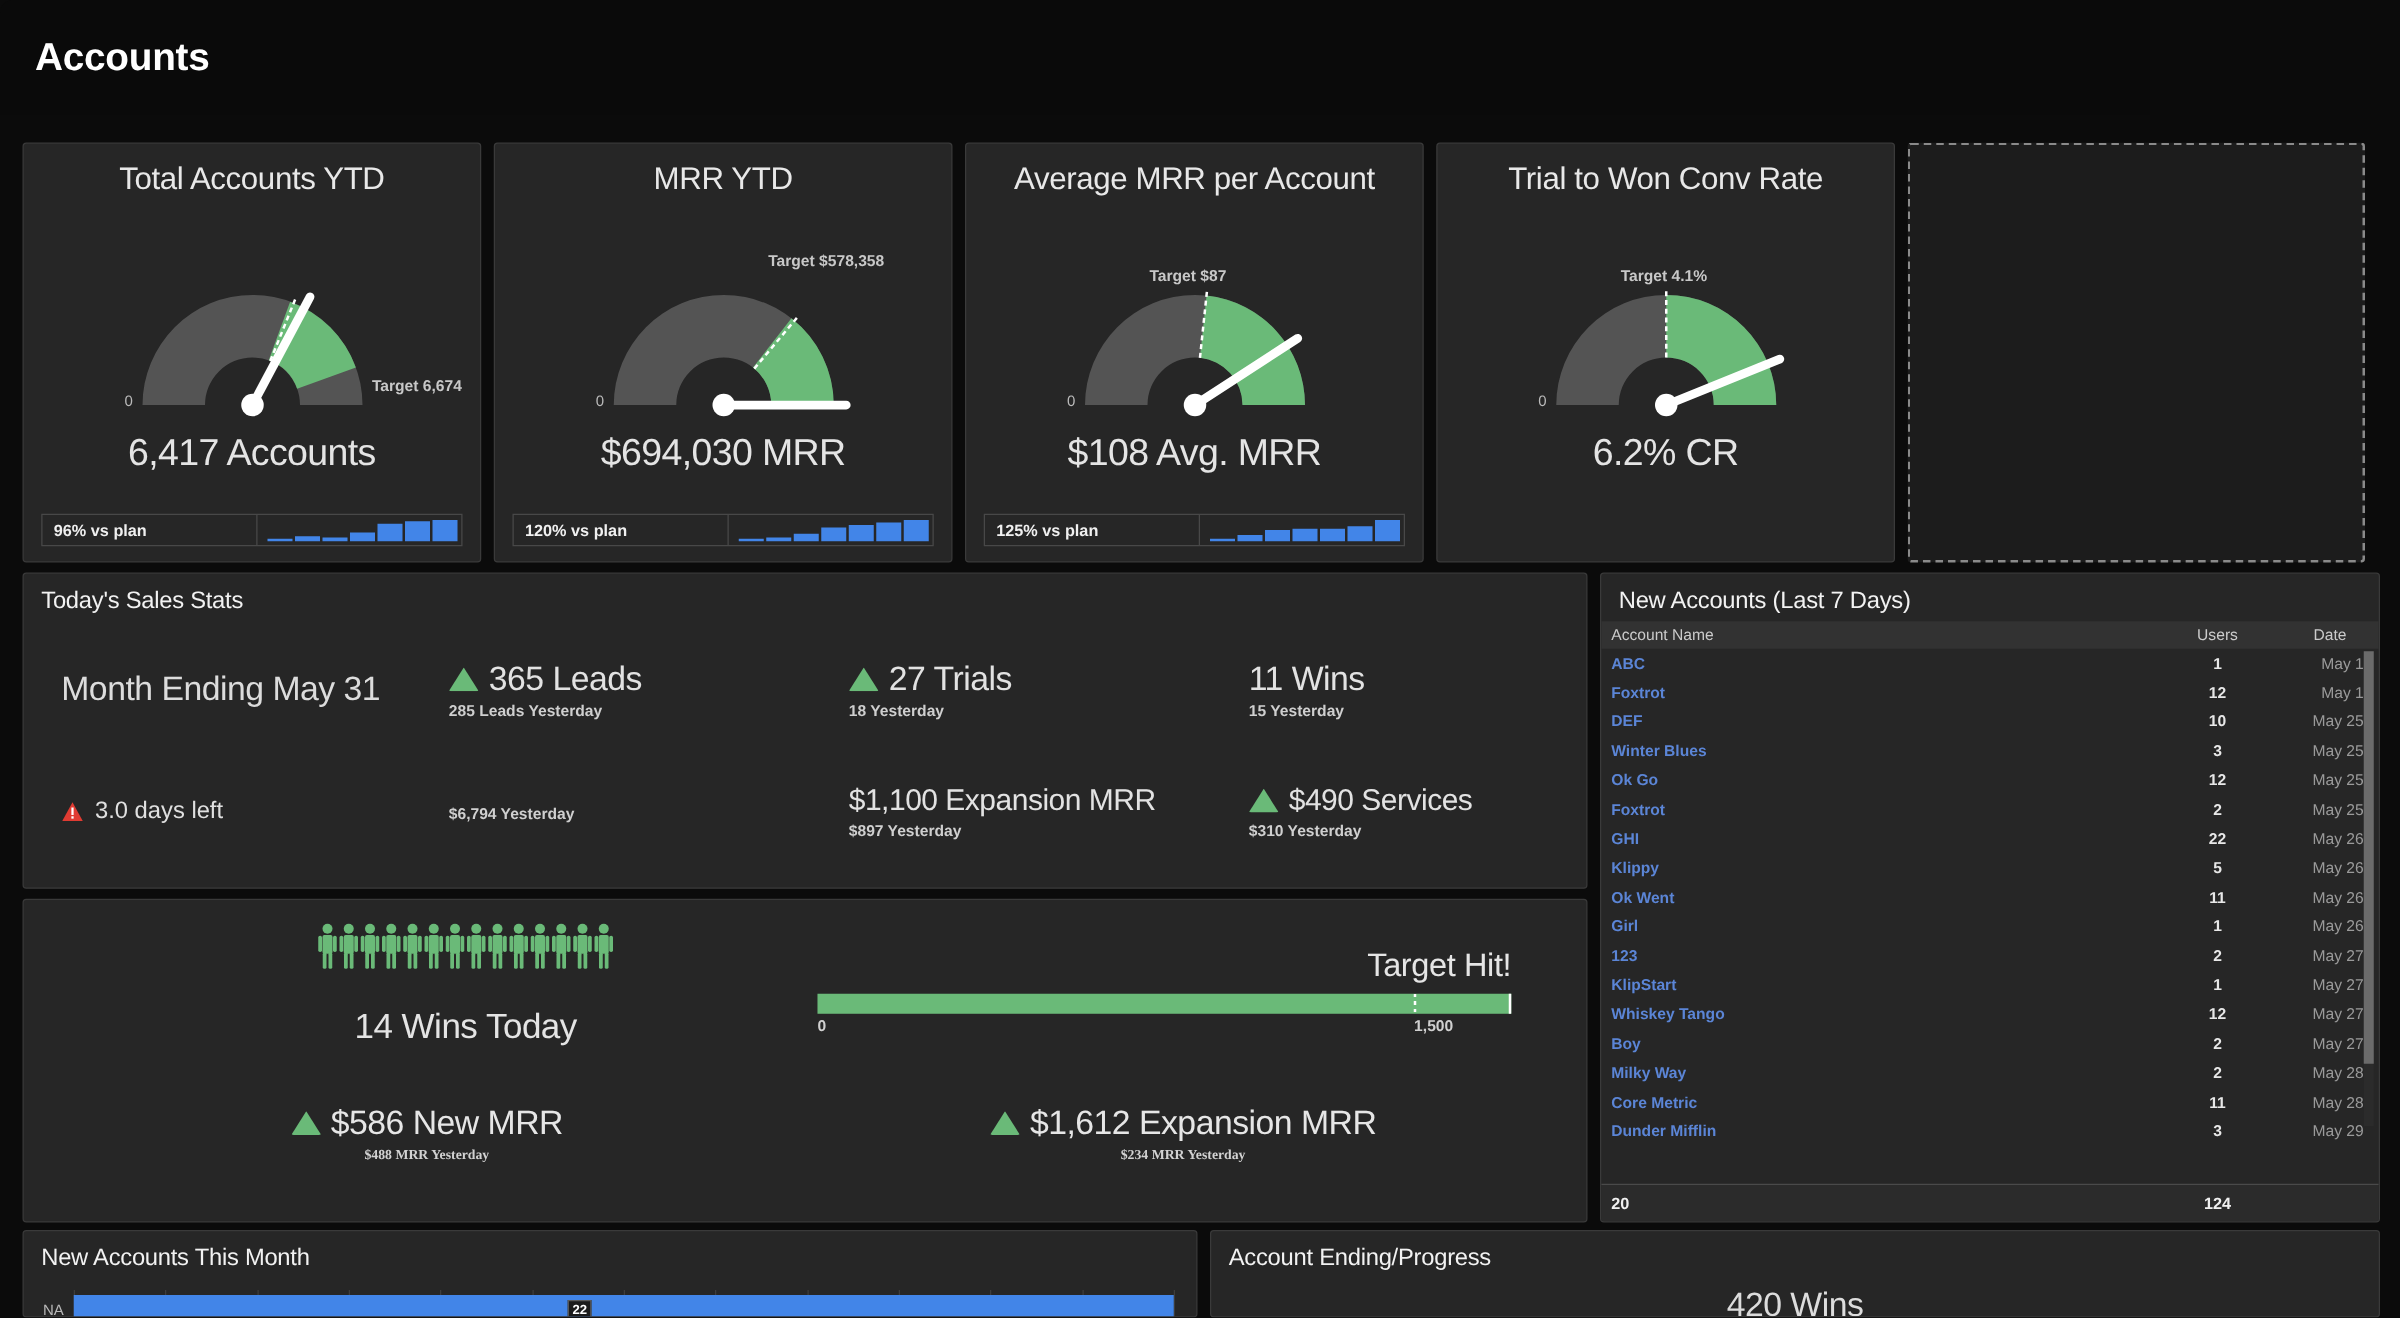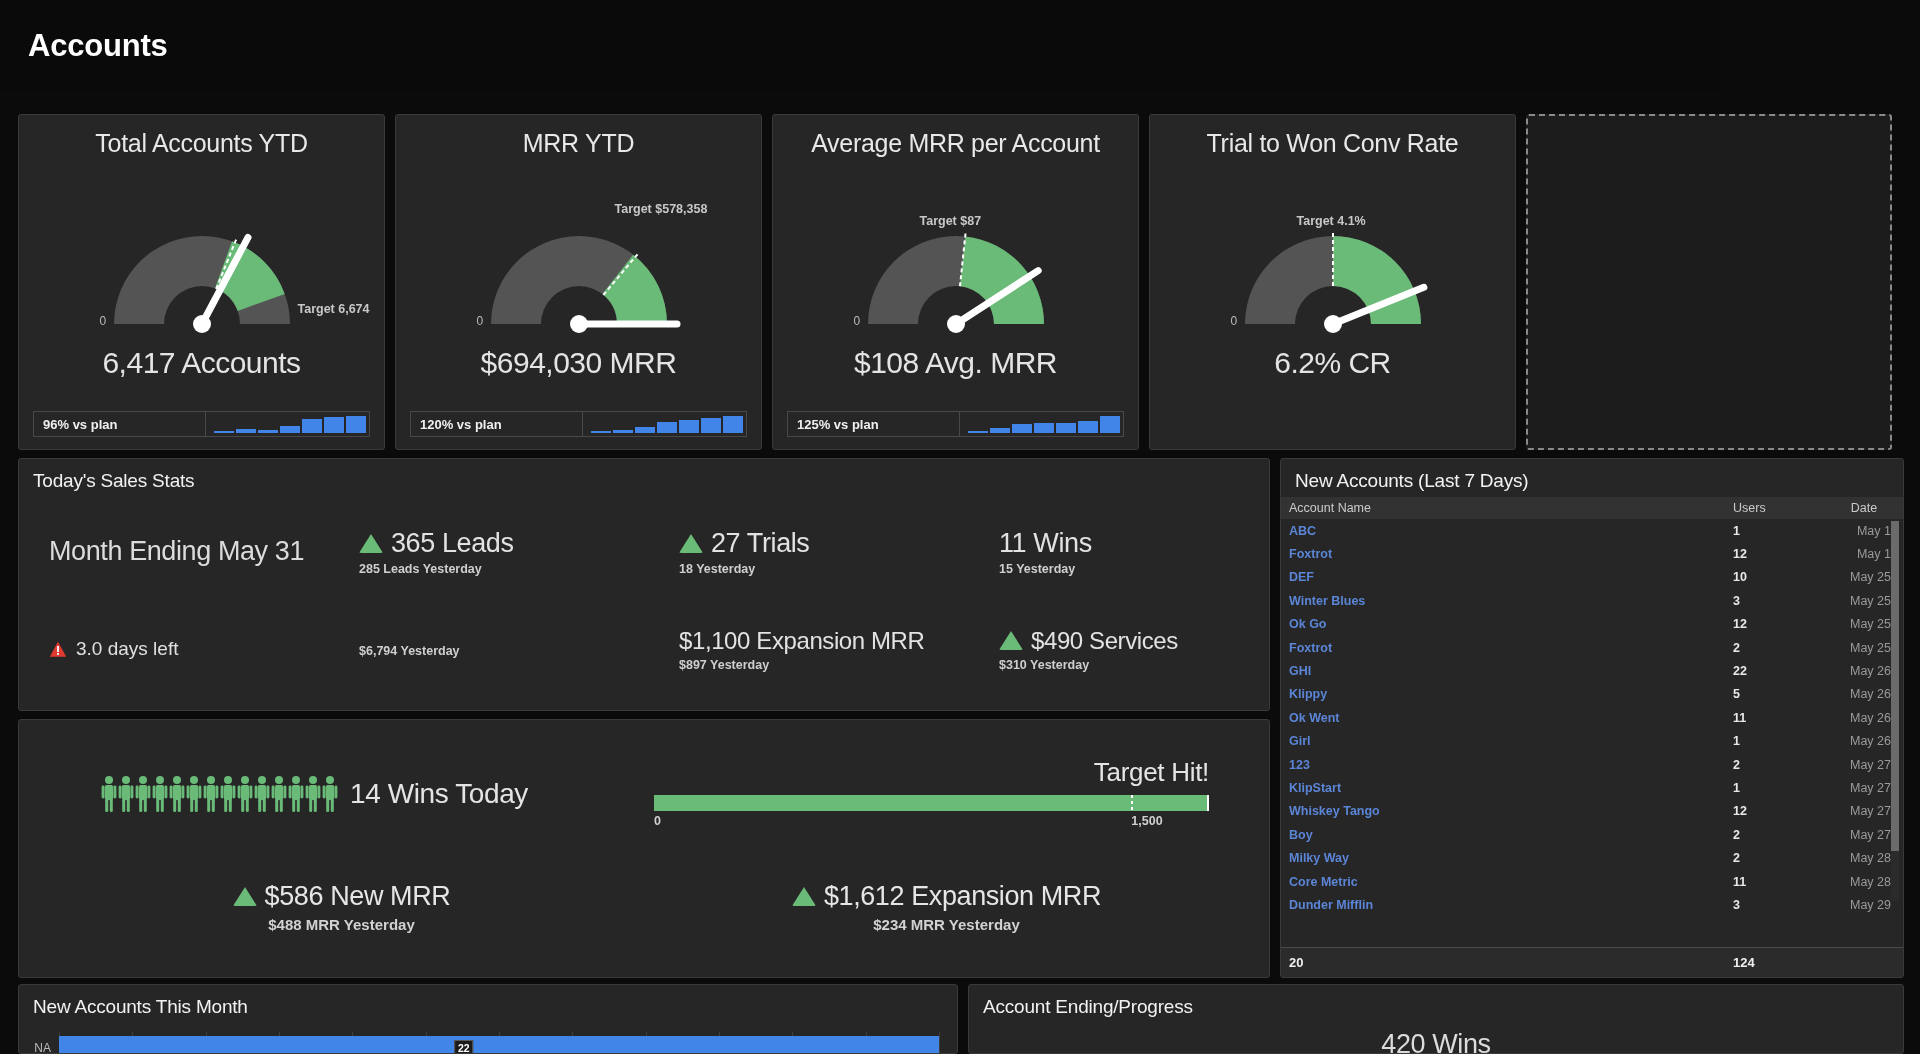--- a/index.html
+++ b/index.html
@@ -106,45 +106,45 @@
   .warn-icon { flex: none; display: block; }
   .month-line { color: #dcdcdc; font-size: 27px; letter-spacing: -0.4px; }
   .days-line { display: flex; align-items: center; gap: 9px; color: #e0e0e0; font-size: 19px; }
 
   .wins-panel { height: 259px; }
   .wins-grid {
     position: absolute; left: 0; top: 0; right: 0; bottom: 0;
     display: grid; grid-template-columns: 1fr 1fr; grid-template-rows: 1fr 1fr;
     padding: 18px 20px 14px 20px;
   }
-  .people-row { display: flex; align-items: center; gap: 12px; padding-left: 62px; }
+  .people-row { display: flex; align-items: center; gap: 29px; padding-left: 62px; flex-direction: column; }
   .people { display: flex; gap: 1px; }
   .wins-today { color: #e4e4e4; font-size: 28px; letter-spacing: -0.4px; }
   .target-block { display: flex; flex-direction: column; justify-content: center; padding: 0 40px 0 10px; }
   .target-hit { color: #e5e5e5; font-size: 26px; text-align: right; margin-bottom: 7px; letter-spacing: -0.3px; }
   .prog-track { position: relative; height: 16px; background: #2f2f2f; }
   .prog-fill { position: absolute; left: 0; top: 0; height: 100%; background: #6aba78; }
   .prog-marker { position: absolute; top: 0; width: 2px; height: 100%; background: #ffffff; }
   .prog-tick { position: absolute; top: 0; width: 2px; height: 100%;
     background: repeating-linear-gradient(#ffffff 0 3px, transparent 3px 6px); }
   .prog-axis { position: relative; height: 18px; margin-top: 3px; }
   .prog-axis span { position: absolute; color: #d0d0d0; font-size: 12.5px; font-weight: bold; }
   .mrr-cell { display: flex; flex-direction: column; align-items: center; justify-content: center; }
   .mrr-main { display: flex; align-items: center; gap: 8px; color: #e6e6e6; font-size: 27px; letter-spacing: -0.4px; }
-  .mrr-sub { color: #d2d2d2; font-size: 15px; font-weight: bold; margin-top: 4px; }
+  .mrr-sub { color: #d2d2d2; font-size: 11px; font-weight: bold; margin-top: 4px; font-family: Liberation Serif, serif; }
 
   
   .table-panel { width: 624px; height: 520px; position: relative; overflow: hidden; }
   .tbl-head {
     position: absolute; left: 0; top: 38px; right: 0; height: 22px;
     background: #323232; display: flex; align-items: center;
     color: #cbcbcb; font-size: 12.5px;
   }
   .c-name { flex: 1; padding-left: 8px; }
-  .c-users { width: 92px; text-align: left; padding-right: 10px; }
+  .c-users { width: 92px; text-align: center; padding-right: 10px; }
   .c-date { width: 78px; text-align: center; }
   .tbl-body { position: absolute; left: 0; top: 60px; right: 0; bottom: 31px; overflow: hidden; }
   .trow { display: flex; align-items: center; height: 23.4px; font-size: 12.5px; }
   .trow .c-name { color: #5b85d6; font-weight: bold; }
   .trow .c-users { color: #e8e8e8; font-weight: bold; }
   .trow .c-date { color: #9a9a9a; text-align: right; padding-right: 12px; }
   .tbl-foot {
     position: absolute; left: 0; bottom: 0; right: 0; height: 30px;
     background: #2b2b2b; border-top: 1px solid #4a4a4a;
     display: flex; align-items: center; font-size: 13px; color: #f0f0f0; font-weight: bold;

